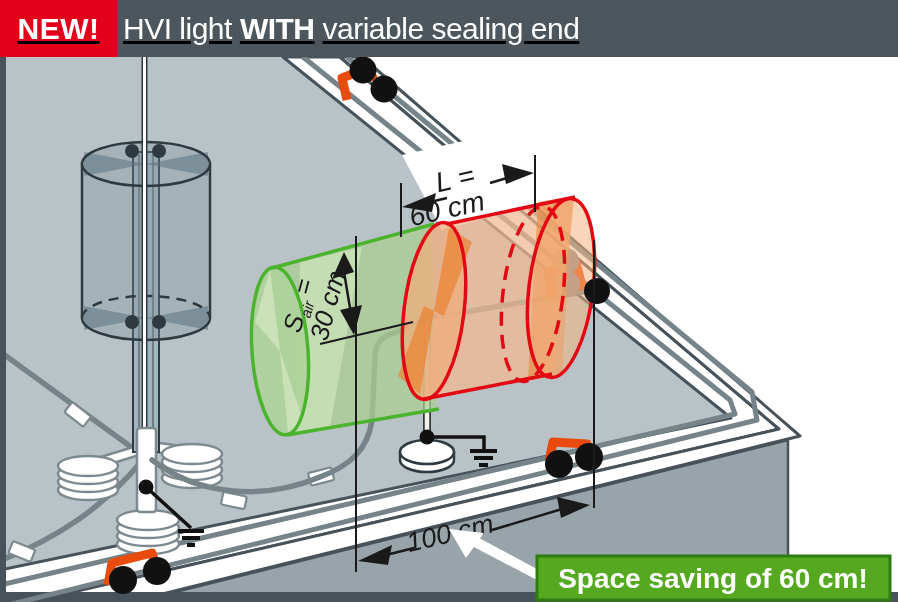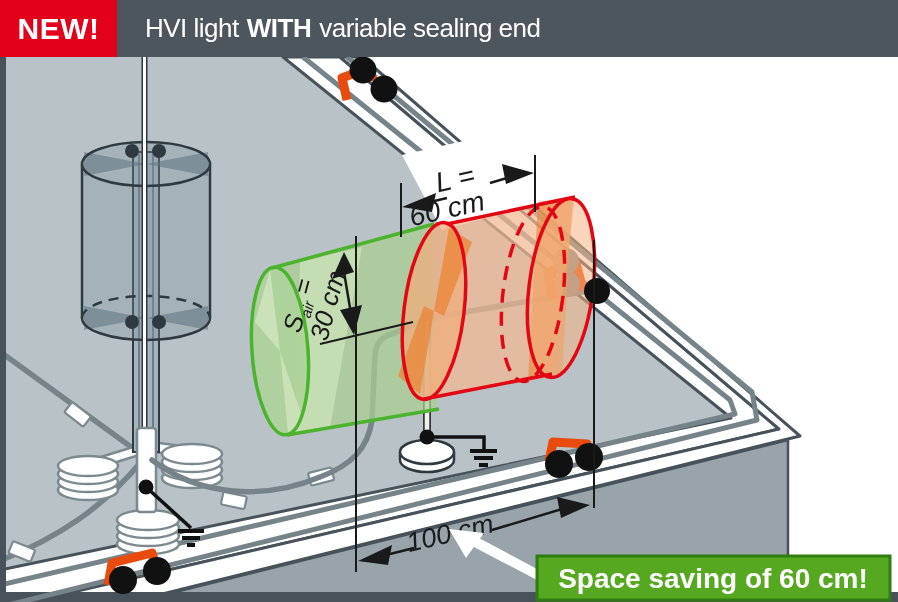--- a/index.html
+++ b/index.html
@@ -1,24 +1,24 @@
 <!DOCTYPE html>
 <html><head>
 <meta charset="utf-8">
 <style>
   html,body{margin:0;padding:0;background:#ffffff;}
   #stage{position:relative;width:898px;height:602px;overflow:hidden;
          font-family:"Liberation Sans", sans-serif;background:#fff;}
   
   .banner{position:absolute;left:0;top:0;width:898px;height:57px;
-          background:#4d565c;display:flex;align-items:center;z-index:5;}
+          background:#4d565c;display:flex;align-items:center;z-index:5;text-decoration:underline;}
   .badge{width:117px;height:57px;background:#e2001a;color:#fff;
          display:flex;align-items:center;justify-content:center;
          font-weight:bold;font-size:30px;letter-spacing:0.5px;flex:0 0 auto;}
-  .banner-title{color:#fff;font-size:26px;margin-left:28px;white-space:nowrap;
+  .banner-title{color:#fff;font-size:30px;margin-left:6px;white-space:nowrap;
                 letter-spacing:-0.5px;}
   .banner-title .b{font-weight:bold;margin:0 8px;}
   svg{position:absolute;left:0;top:0;}
   .dimtext{font-style:italic;fill:#1a1a1a;}
 </style>
 </head>
 <body>
 
 <div id="stage">
 

